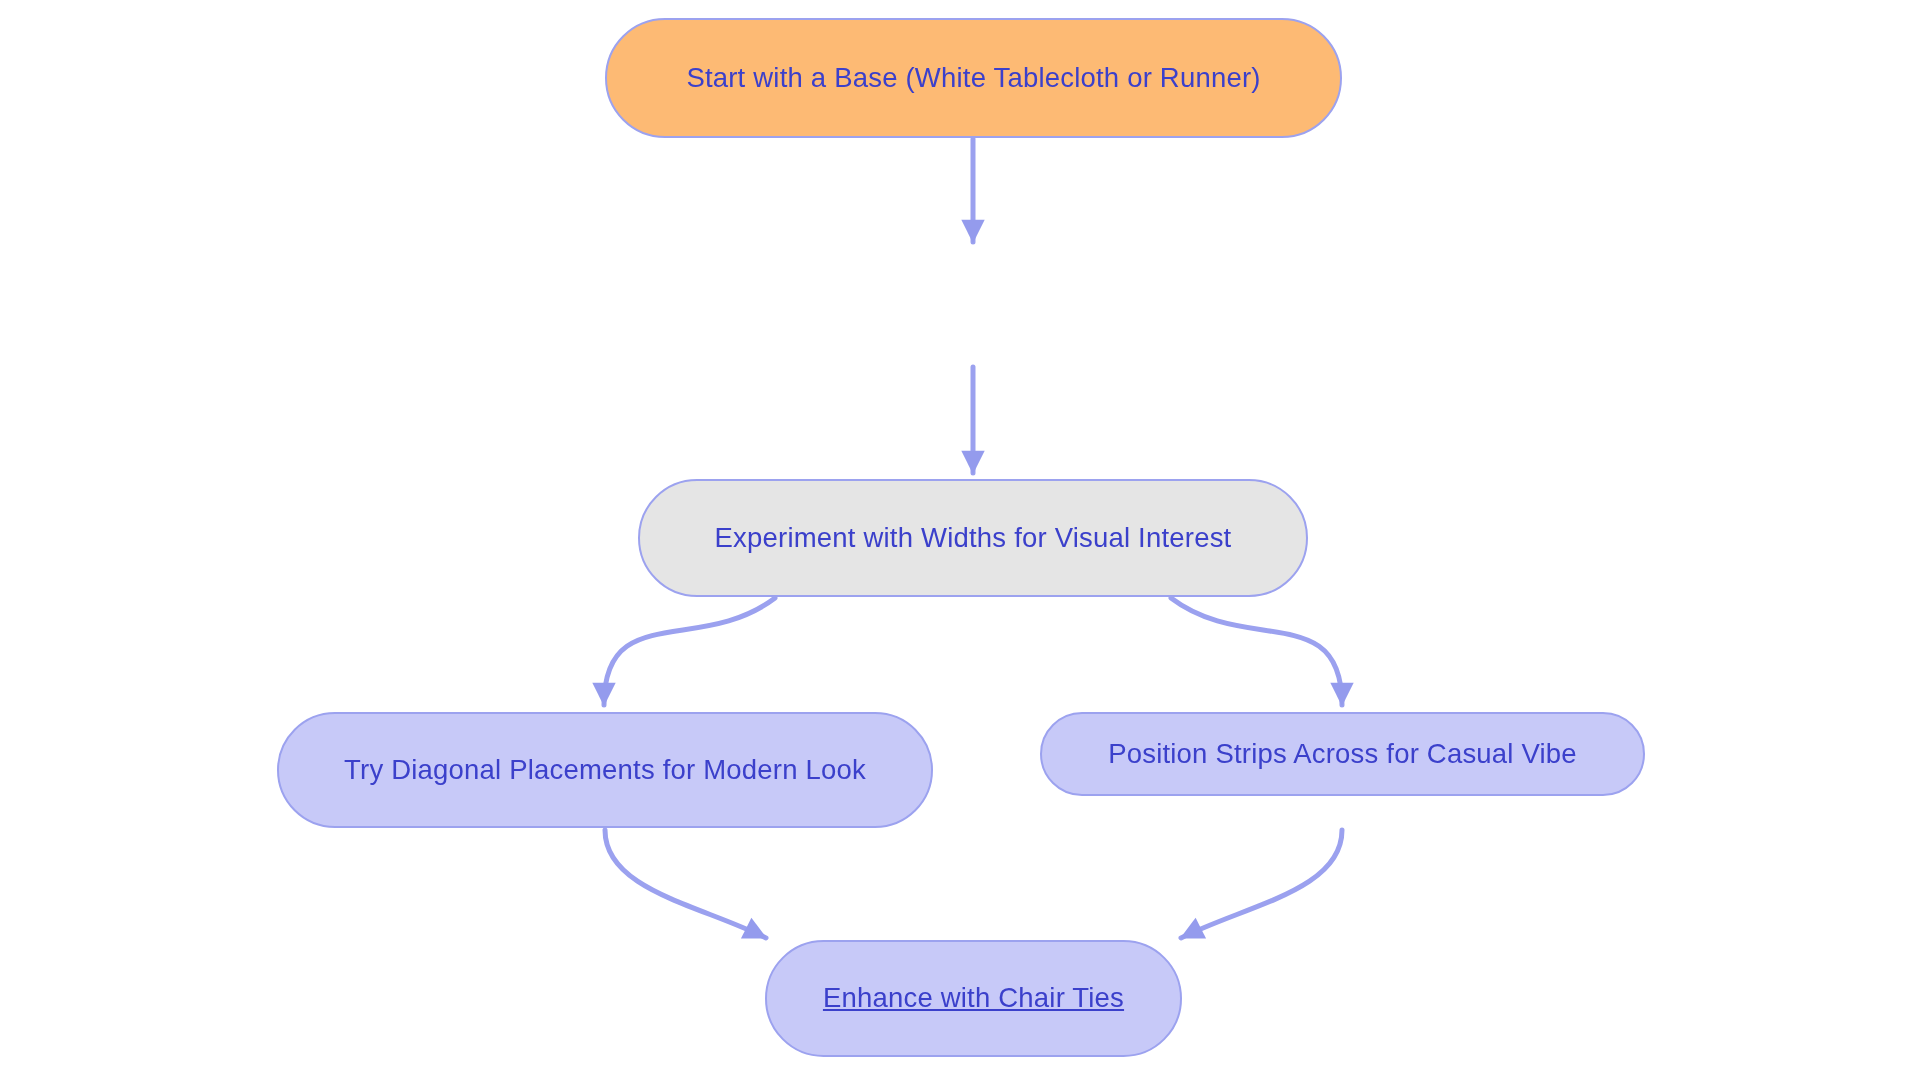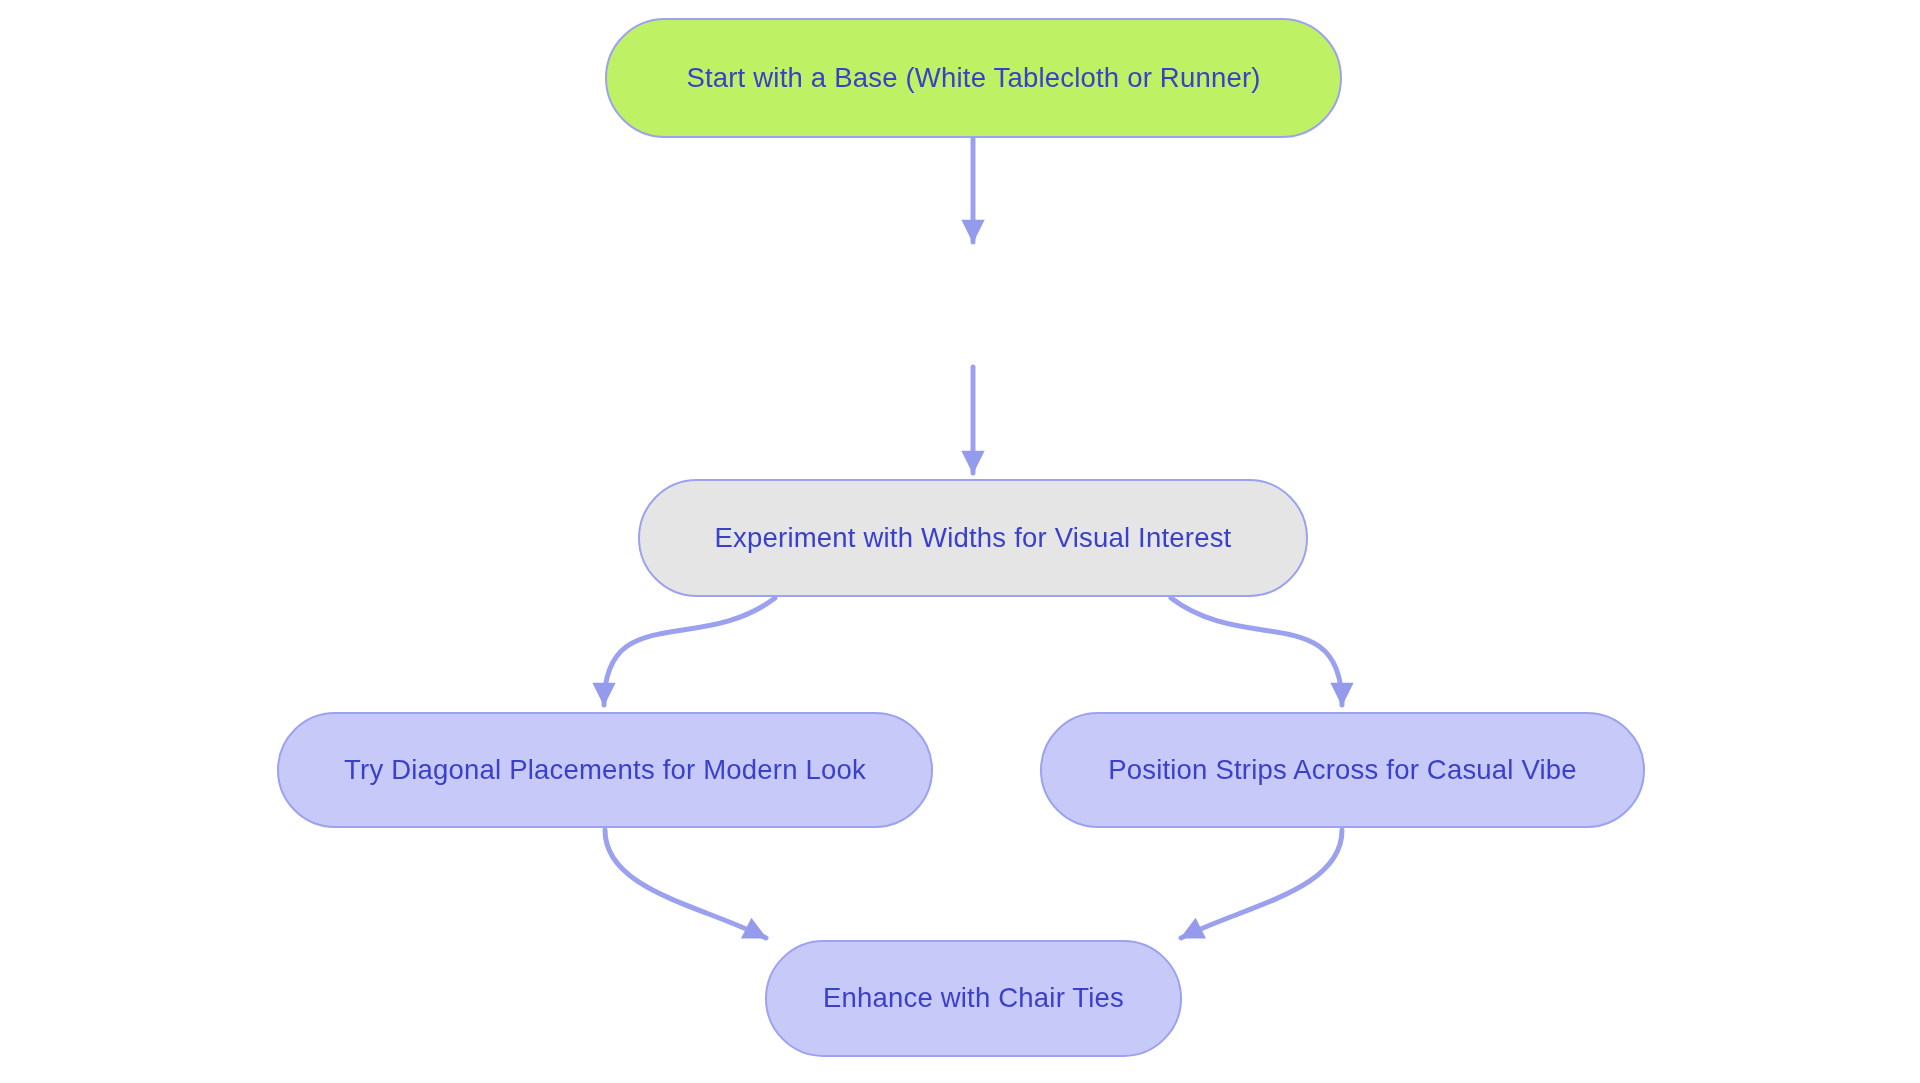--- a/index.html
+++ b/index.html
@@ -44,22 +44,22 @@
   }
   .node .label {
     padding: 0 30px;
     line-height: 1.25;
   }
   
   #node-base      { left: 605px;  top: 18px;  width: 737px; height: 120px; }
   #node-runner    { left: 583px;  top: 248px; width: 782px; height: 118px; }
   #node-widths    { left: 638px;  top: 479px; width: 670px; height: 118px; }
   #node-diagonal  { left: 277px;  top: 712px; width: 656px; height: 116px; }
-  #node-across    { left: 1040px; top: 712px; width: 605px; height: 116px; }
-  #node-chairties { left: 765px;  top: 940px; width: 417px; height: 117px; }
+  #node-across    { left: 1040px; top: 712px; width: 605px; height: 84px; }
+  #node-chairties { left: 765px;  top: 940px; width: 417px; height: 117px; text-decoration: underline; }
 </style>
 </head>
 <body>
 
 <div id="canvas">
 
   <svg id="edges" viewBox="0 0 1920 1083" xmlns="http://www.w3.org/2000/svg">
     <defs>
       <marker id="arrowhead" viewBox="0 0 12 12" refX="10.5" refY="6" markerWidth="30" markerHeight="28" markerUnits="userSpaceOnUse" orient="auto">
         <path d="M1,1 L11,6 L1,11 Z" fill="#949bed"></path>
@@ -72,21 +72,21 @@
 
     <path class="connector" d="M 775 598 C 700 655, 604 600, 604 705" marker-end="url(#arrowhead)" stroke="#9ba1ef"></path>
 
     <path class="connector" d="M 1171 598 C 1246 655, 1342 600, 1342 705" marker-end="url(#arrowhead)" stroke="#9ba1ef"></path>
 
     <path class="connector" d="M 605 830 C 605 890, 700 905, 766 938" marker-end="url(#arrowhead)" stroke="#9ba1ef"></path>
 
     <path class="connector" d="M 1342 830 C 1342 890, 1247 905, 1181 938" marker-end="url(#arrowhead)" stroke="#9ba1ef"></path>
   </svg>
 
-  <div class="node" id="node-base" style="background: #bef264; border-color: rgb(156, 162, 239); color: rgb(59, 64, 203); text-align: center;">
+  <div class="node" id="node-base" style="background: #fdba74; border-color: rgb(156, 162, 239); color: rgb(59, 64, 203); text-align: center;">
     <span class="label">Start with a Base (White Tablecloth or Runner)</span>
   </div>
 
 
   <div class="node" id="node-widths" style="background: #e5e5e5; border-color: rgb(156, 162, 239); color: rgb(59, 64, 203);">
     <span class="label">Experiment with Widths for Visual Interest</span>
   </div>
 
   <div class="node" id="node-diagonal" style="background: rgb(199, 201, 248); border-color: rgb(156, 162, 239); color: rgb(59, 64, 203);">
     <span class="label">Try Diagonal Placements for Modern Look</span>

